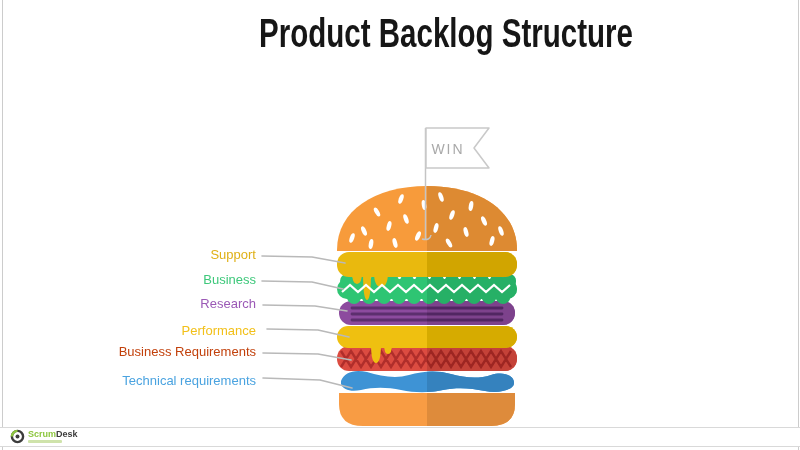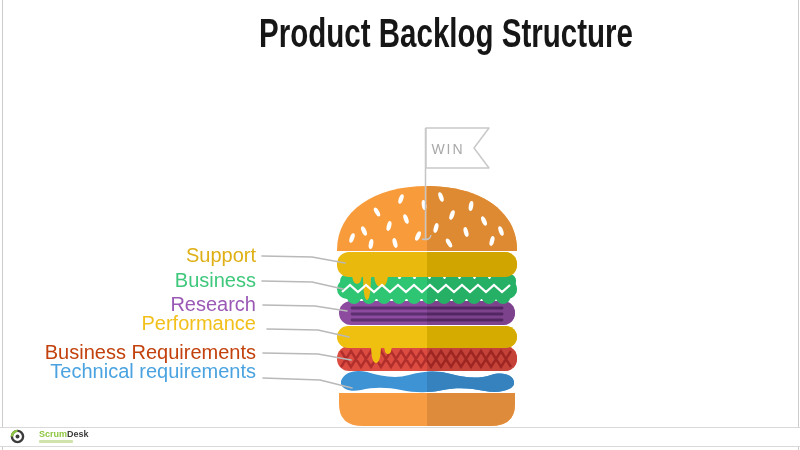--- a/index.html
+++ b/index.html
@@ -4,27 +4,27 @@
 <style>
   html,body{margin:0;padding:0;}
   body{width:800px;height:450px;position:relative;background:#ffffff;overflow:hidden;
        font-family:"Liberation Sans", sans-serif;}
   .edge-line{position:absolute;top:0;bottom:0;width:1px;background:#cccccc;}
   .edge-left{left:2px;} .edge-right{right:1px;}
   .title{position:absolute;left:92px;right:0;top:10px;text-align:center;
          font-size:41px;font-weight:bold;color:#161616;letter-spacing:0px;
          transform:scaleX(0.72);transform-origin:center top;white-space:nowrap;}
   .stage{position:absolute;left:0;top:0;width:800px;height:450px;}
-  .layer-label{position:absolute;right:544px;font-size:20px;line-height:22px;
+  .layer-label{position:absolute;right:544px;font-size:13px;line-height:22px;
                white-space:nowrap;text-align:right;}
   .lbl-0{top:244px;} .lbl-1{top:269px;} .lbl-2{top:293px;}
-  .lbl-3{top:312px;} .lbl-4{top:341px;} .lbl-5{top:360px;}
+  .lbl-3{top:320px;} .lbl-4{top:341px;} .lbl-5{top:370px;}
   .footer{position:absolute;left:0;right:0;bottom:3px;height:18px;background:#fff;
           border-top:1px solid #d9d9d9;border-bottom:1px solid #d9d9d9;}
-  .logo{position:absolute;left:10px;top:1px;display:flex;align-items:center;gap:14px;}
+  .logo{position:absolute;left:10px;top:1px;display:flex;align-items:center;gap:3px;}
   .logo-text{display:flex;flex-direction:column;line-height:8px;}
   .logo-words{font-size:9px;font-weight:bold;letter-spacing:0;}
   .logo-tagline{margin-top:2px;width:34px;height:3px;background:#cfe3ab;border-radius:1px;}
 </style>
 </head>
 <body>
 
 <div class="edge-line edge-left"></div>
 <div class="edge-line edge-right"></div>
 

